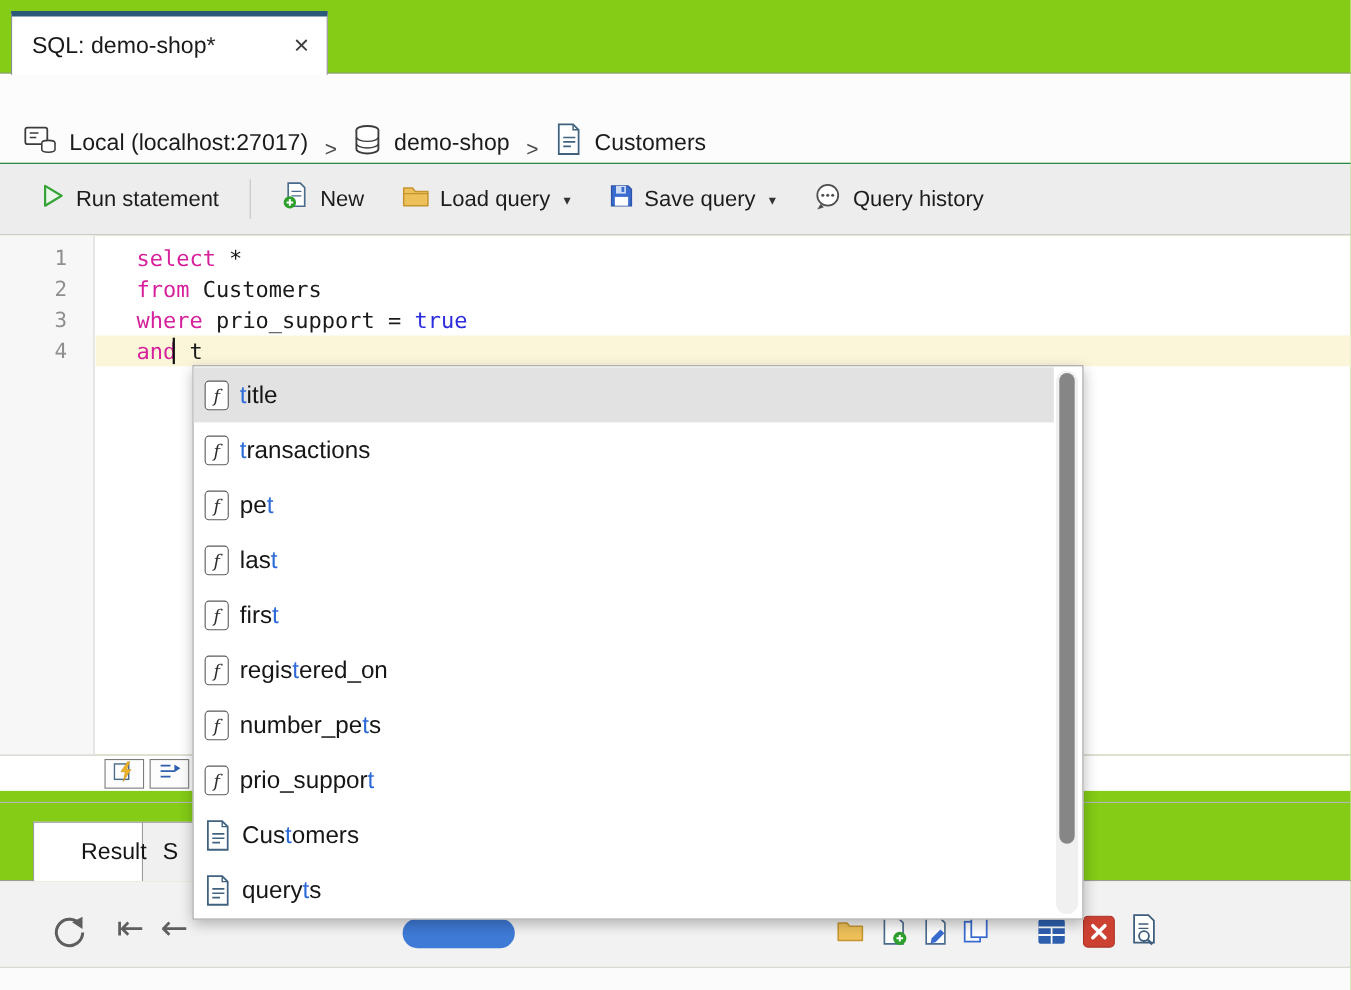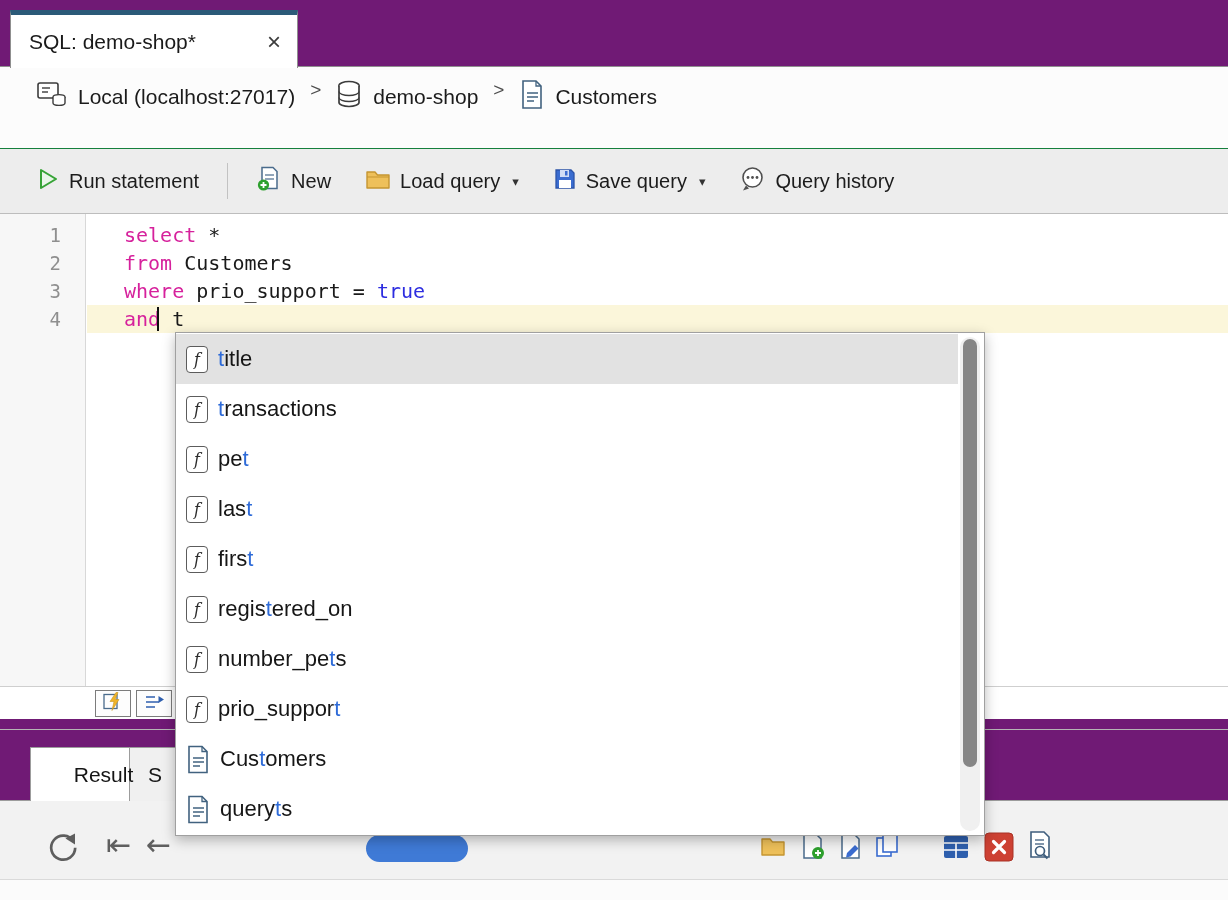--- a/index.html
+++ b/index.html
@@ -1,30 +1,30 @@
 <!DOCTYPE html>
 <html><head>
 <meta charset="utf-8">
 <style>
   * { margin:0; padding:0; box-sizing:border-box; }
   html,body { background:#ffffff; }
-  .app { position:relative; width:1228px; height:900px; background:#701a75;
+  .app { position:relative; width:1228px; height:900px; background:#84cc16;
          font-family:"Liberation Sans",sans-serif; overflow:hidden; }
 
   
   .tabstrip-line { position:absolute; top:66px; left:0; width:100%; height:1px; background:#8f8f8f; }
   .tab { position:absolute; top:10px; left:10px; width:288px; height:58px; background:#fff;
          border:1px solid #8f8f8f; border-bottom:none; border-top:5px solid #2b5a78;
          z-index:3; display:flex; align-items:center; padding:0 16px 0 18px; }
   .tab-title { font-size:21px; color:#1a1a1a; flex:1; }
   .tab-close { font-size:24px; color:#3c3c3c; cursor:pointer; line-height:20px; }
 
   
   .breadcrumb { position:absolute; top:67px; left:0; width:100%; height:81px; background:#fcfcfc;
-                display:flex; align-items:flex-start; padding-left:36px; padding-top:12px; }
+                display:flex; align-items:flex-end; padding-left:21px; padding-top:12px; }
   .bc-item { display:flex; align-items:center; gap:11px; font-size:21px; color:#1b1b1b; }
   .bc-sep { margin:0 15px; font-size:19px; color:#4d4d4d; }
 
   
   .toolbar { position:absolute; top:148px; left:0; width:100%; height:66px; background:#ededed;
              border-top:1px solid #15803d; border-bottom:1px solid #bdbdbd;
              display:flex; align-items:center; padding-left:36px; }
   .tb-btn { display:flex; align-items:center; gap:9px; font-size:20px; color:#1c1c1c;
             margin-right:34px; cursor:pointer; white-space:nowrap; }
   .tb-arrow { font-size:13px; color:#333; margin-left:3px; }

